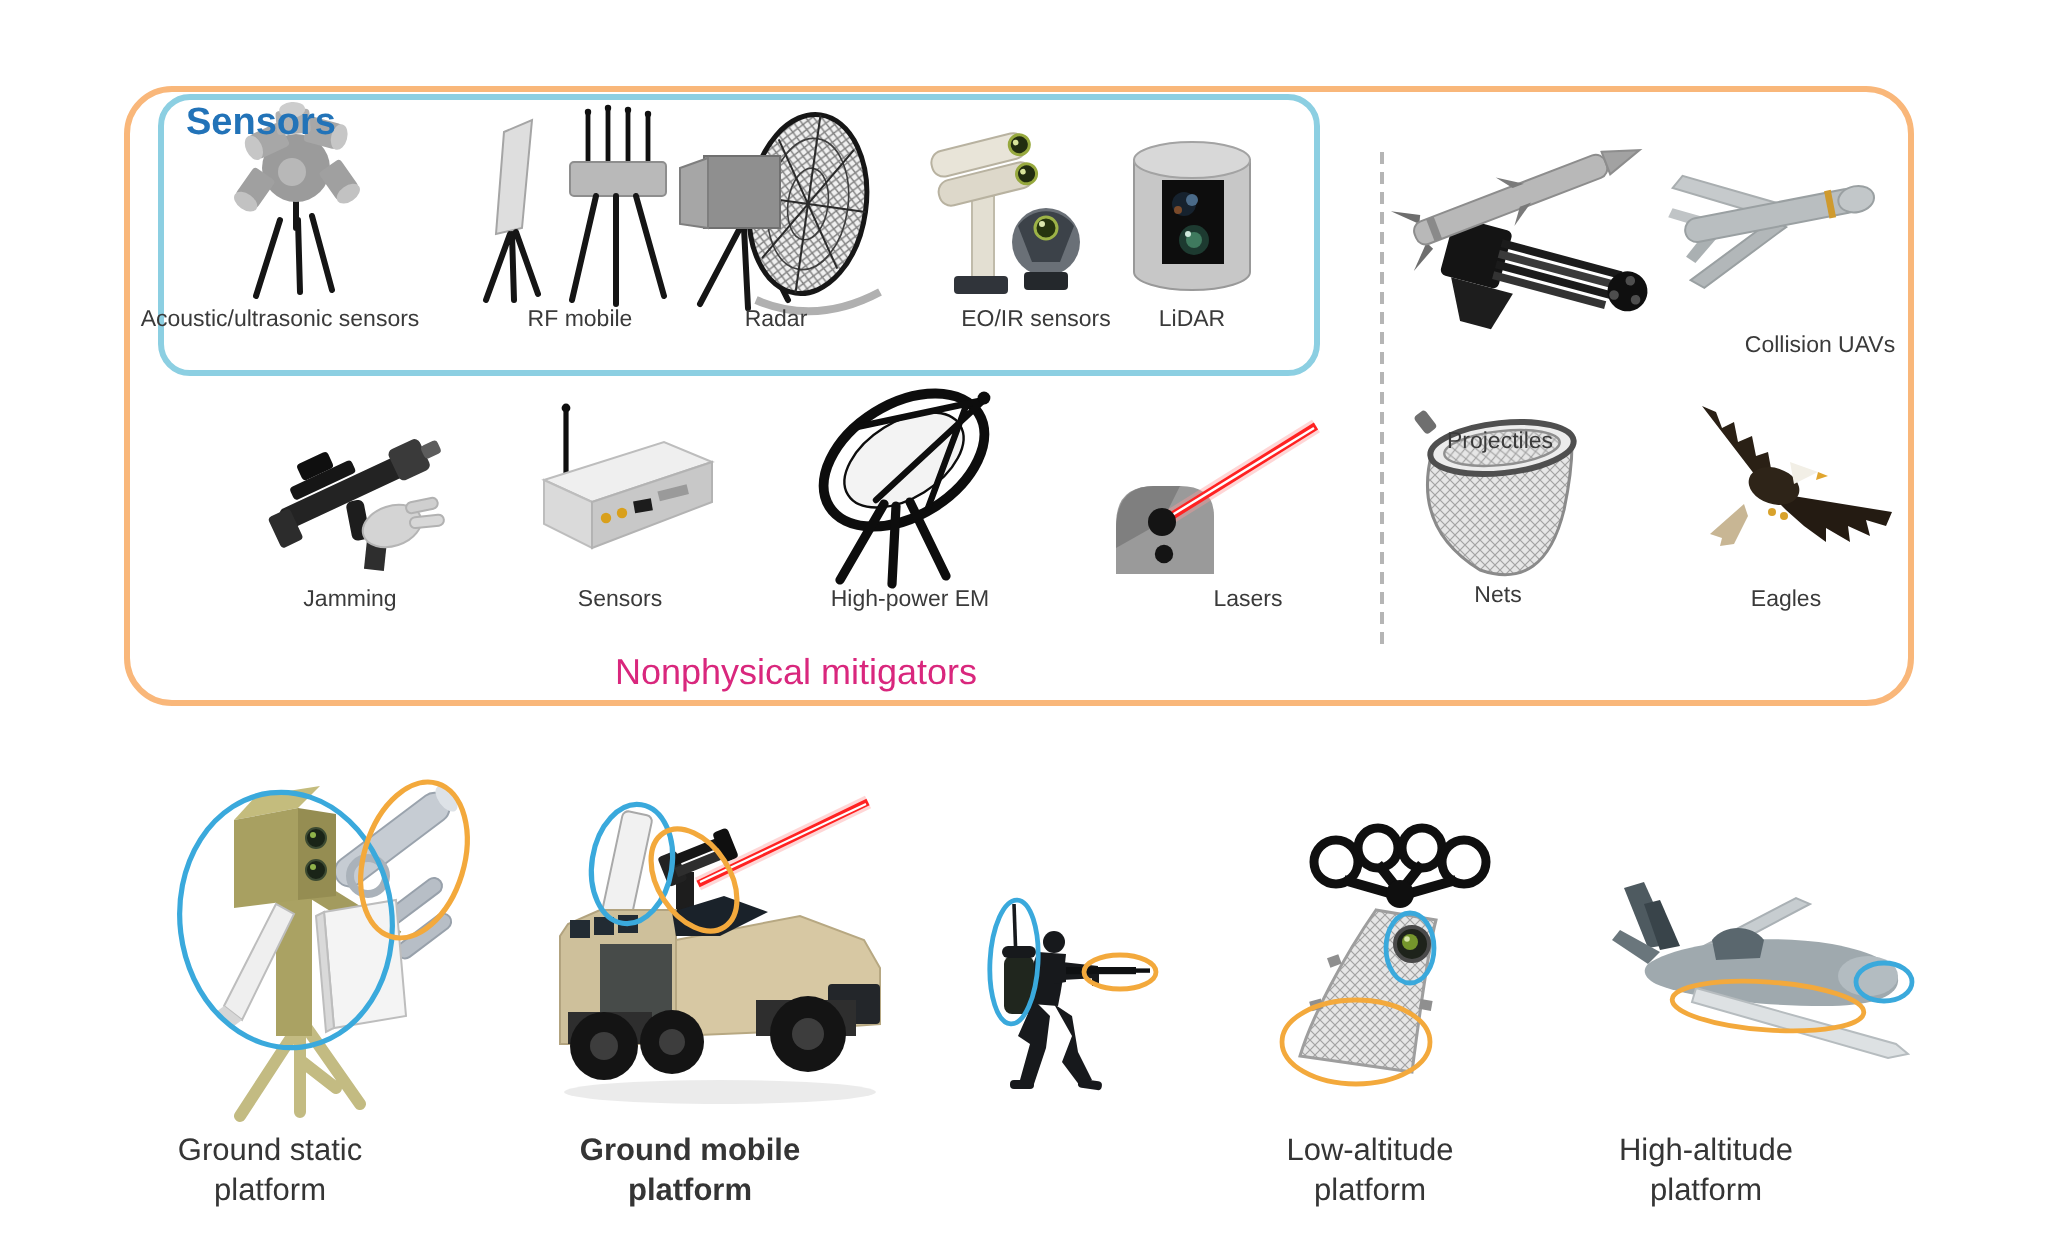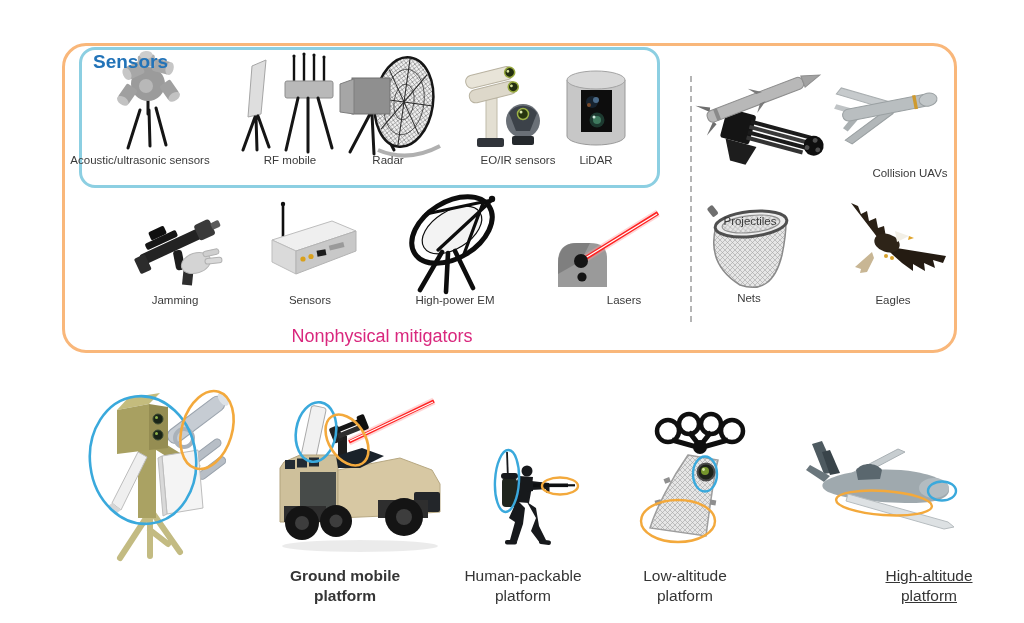--- a/index.html
+++ b/index.html
@@ -369,20 +369,20 @@
   <div class="item-label" style="left:175px; top:294px;">Jamming</div>
   <div class="item-label" style="left:310px; top:294px;">Sensors</div>
   <div class="item-label" style="left:455px; top:294px;">High-power EM</div>
   <div class="item-label" style="left:584px; top:294px;margin-left:40px;">Lasers</div>
 
   <div class="item-label" style="left:750px; top:167px;margin-top:48px;">Projectiles</div>
   <div class="item-label" style="left:910px; top:167px;">Collision UAVs</div>
   <div class="item-label" style="left:749px; top:280px;margin-top:12px;">Nets</div>
   <div class="item-label" style="left:893px; top:294px;">Eagles</div>
 
-  <div class="cat-label" style="left:382px; top:326px;">Nonphysical mitigators</div>
-
+  <div class="cat-label" style="left:398px; top:326px;">Nonphysical mitigators</div>
+
+  <div class="plat-label" style="left:135px; top:566px;">Ground static platform</div>
   <div class="plat-label" style="left:345px; top:566px;font-weight:bold;">Ground mobile platform</div>
-  <div class="plat-label" style="left:523px; top:566px;">Human-packable platform</div>
   <div class="plat-label" style="left:685px; top:566px;">Low-altitude platform</div>
-  <div class="plat-label" style="left:929px; top:566px;text-decoration:underline;">High-altitude platform</div>
+  <div class="plat-label" style="left:853px; top:566px;">High-altitude platform</div>
 
 </div>
 
 </body></html>

